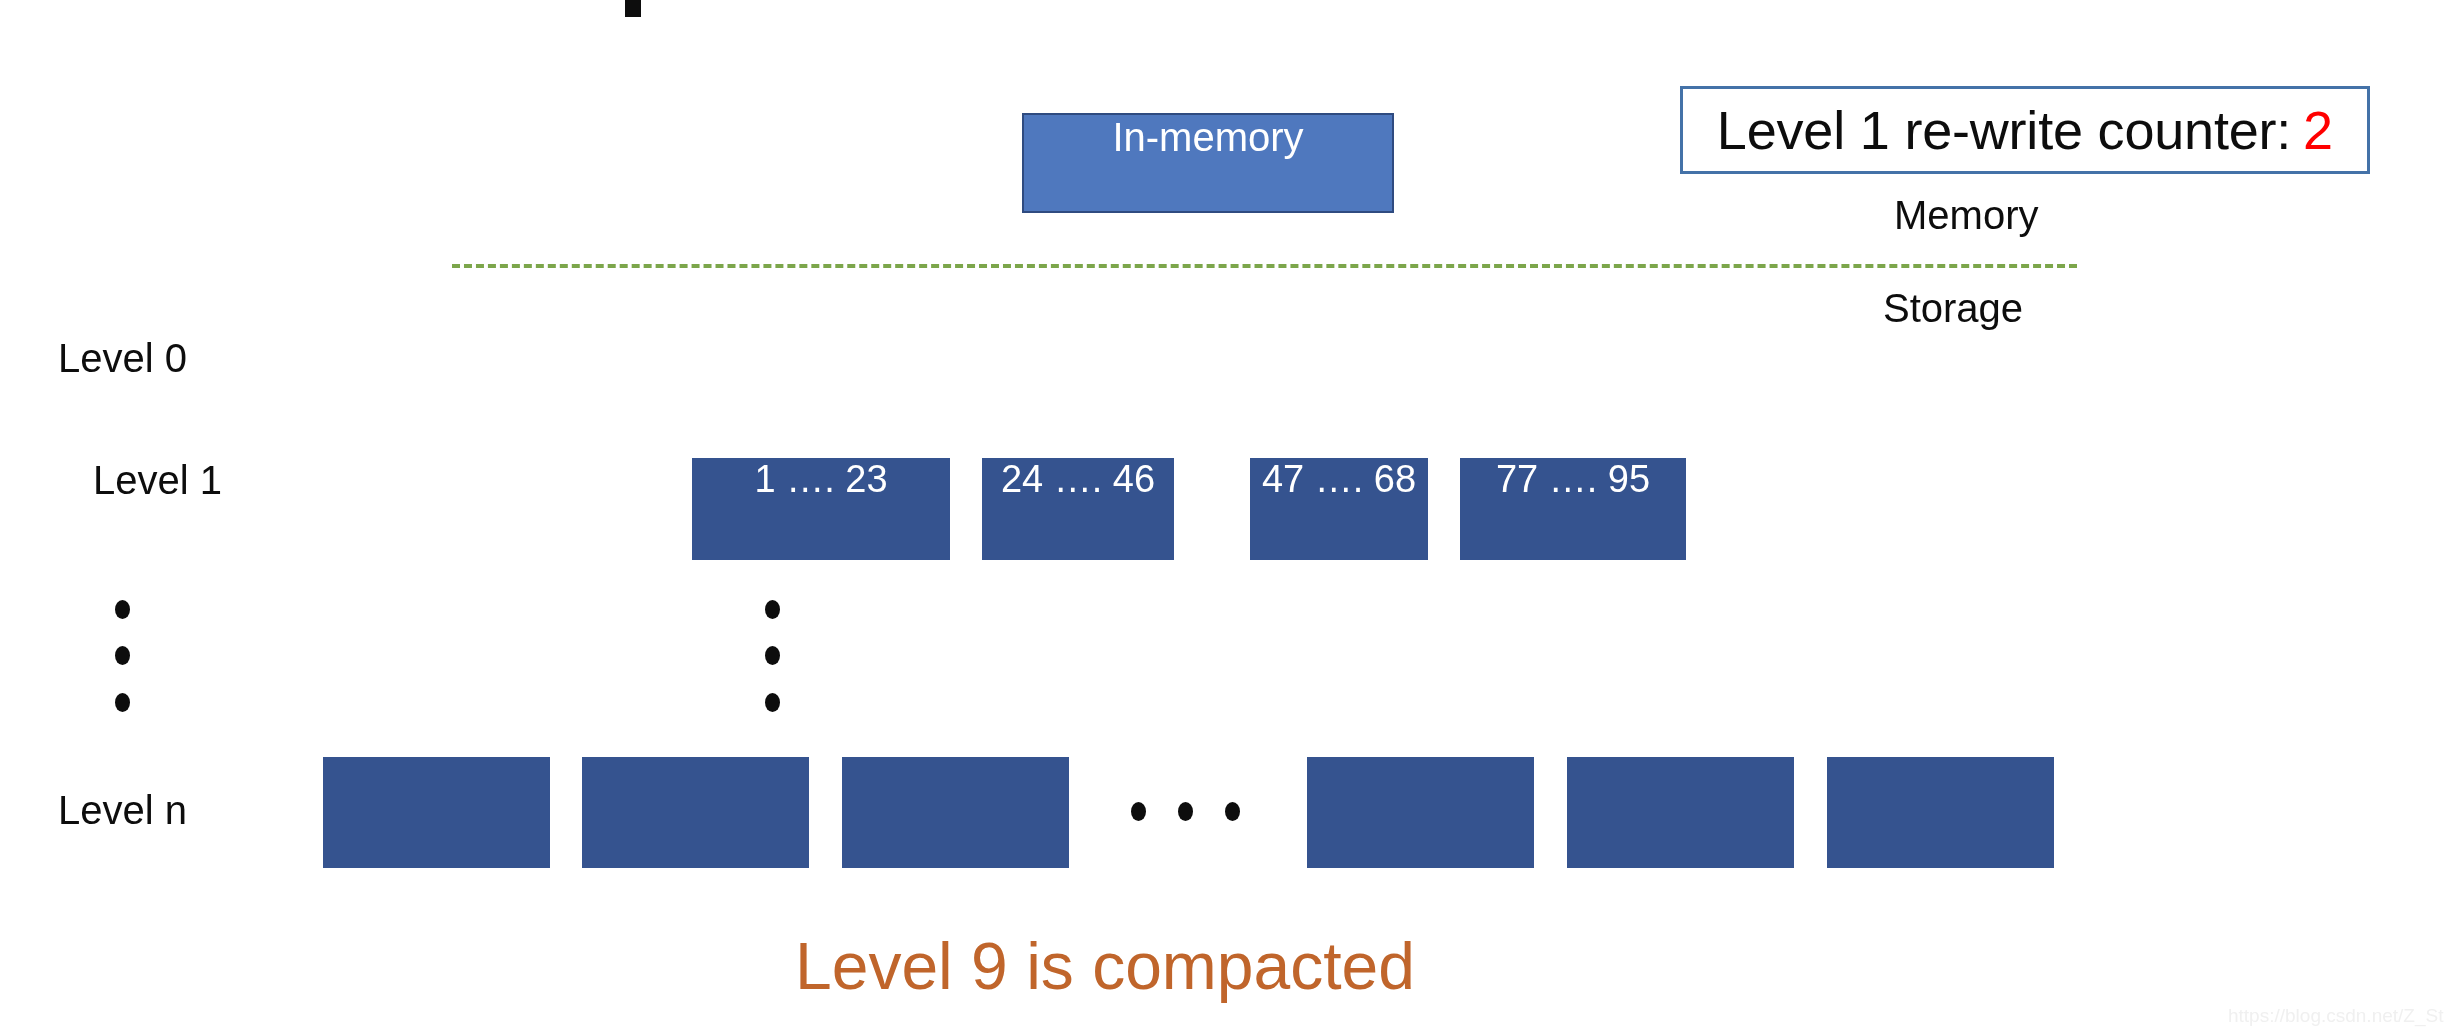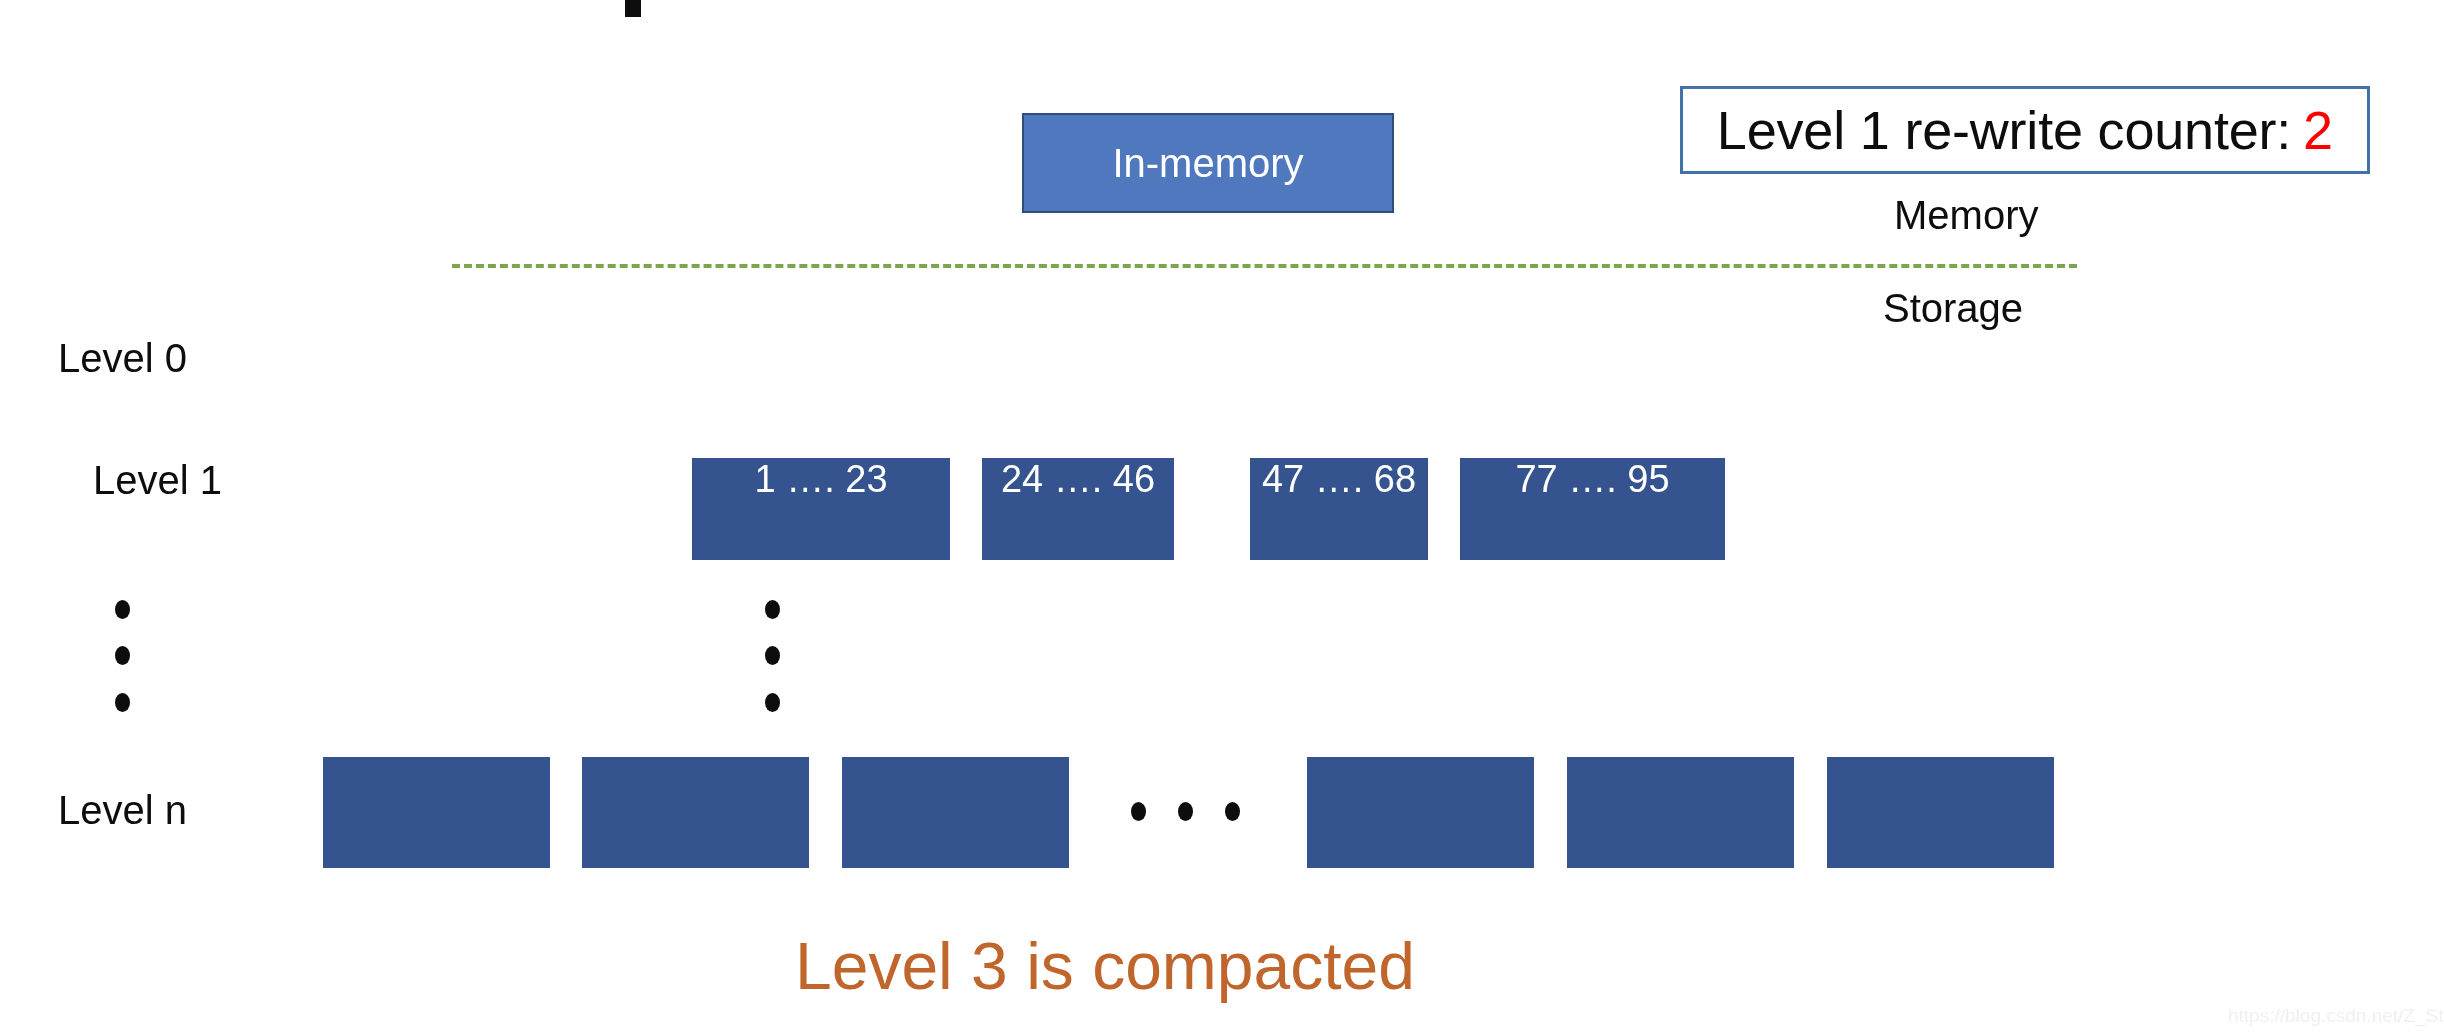--- a/index.html
+++ b/index.html
@@ -60,21 +60,20 @@
   .inmemory-box {
     position: absolute;
     left: 1022px;
     top: 113px;
     width: 372px;
     height: 100px;
     background: #4F78BE;
     border: 2px solid #2F4B80;
     box-sizing: border-box;
     display: flex;
-    align-items: center;
     justify-content: center;
   }
   .inmemory-label {
     color: #ffffff;
     font-size: 40px;
   }
 
   
   .side-label {
     position: absolute;
@@ -210,21 +209,21 @@
   <div class="l1-row">
     <div class="sst" style="left:0px;width:258px;">
       <span class="sst-label">1 …. 23</span>
     </div>
     <div class="sst" style="left:290px;width:192px;">
       <span class="sst-label">24 …. 46</span>
     </div>
     <div class="sst" style="left:558px;width:178px;">
       <span class="sst-label">47 …. 68</span>
     </div>
-    <div class="sst" style="left:768px;width:265px;">
+    <div class="sst" style="left:768px;width:226px;">
       <span class="sst-label">77 …. 95</span>
     </div>
   </div>
 
   <div class="dot-col" style="left:115px;top:0;">
     <span class="dot" style="top:600px;"></span>
     <span class="dot" style="top:646px;"></span>
     <span class="dot" style="top:693px;"></span>
   </div>
   <div class="dot-col" style="left:765px;top:0;">
@@ -241,17 +240,17 @@
     <div class="block" style="left:1567px;width:227px;"></div>
     <div class="block" style="left:1827px;width:227px;"></div>
   </div>
 
   <div class="hdots">
     <span class="hdot" style="left:1131px;"></span>
     <span class="hdot" style="left:1178px;"></span>
     <span class="hdot" style="left:1225px;"></span>
   </div>
 
-  <div class="caption">Level 3 is compacted</div>
+  <div class="caption">Level 9 is compacted</div>
 
   <div class="watermark">https://blog.csdn.net/Z_Stand</div>
 
 </div>
 
 </body></html>

